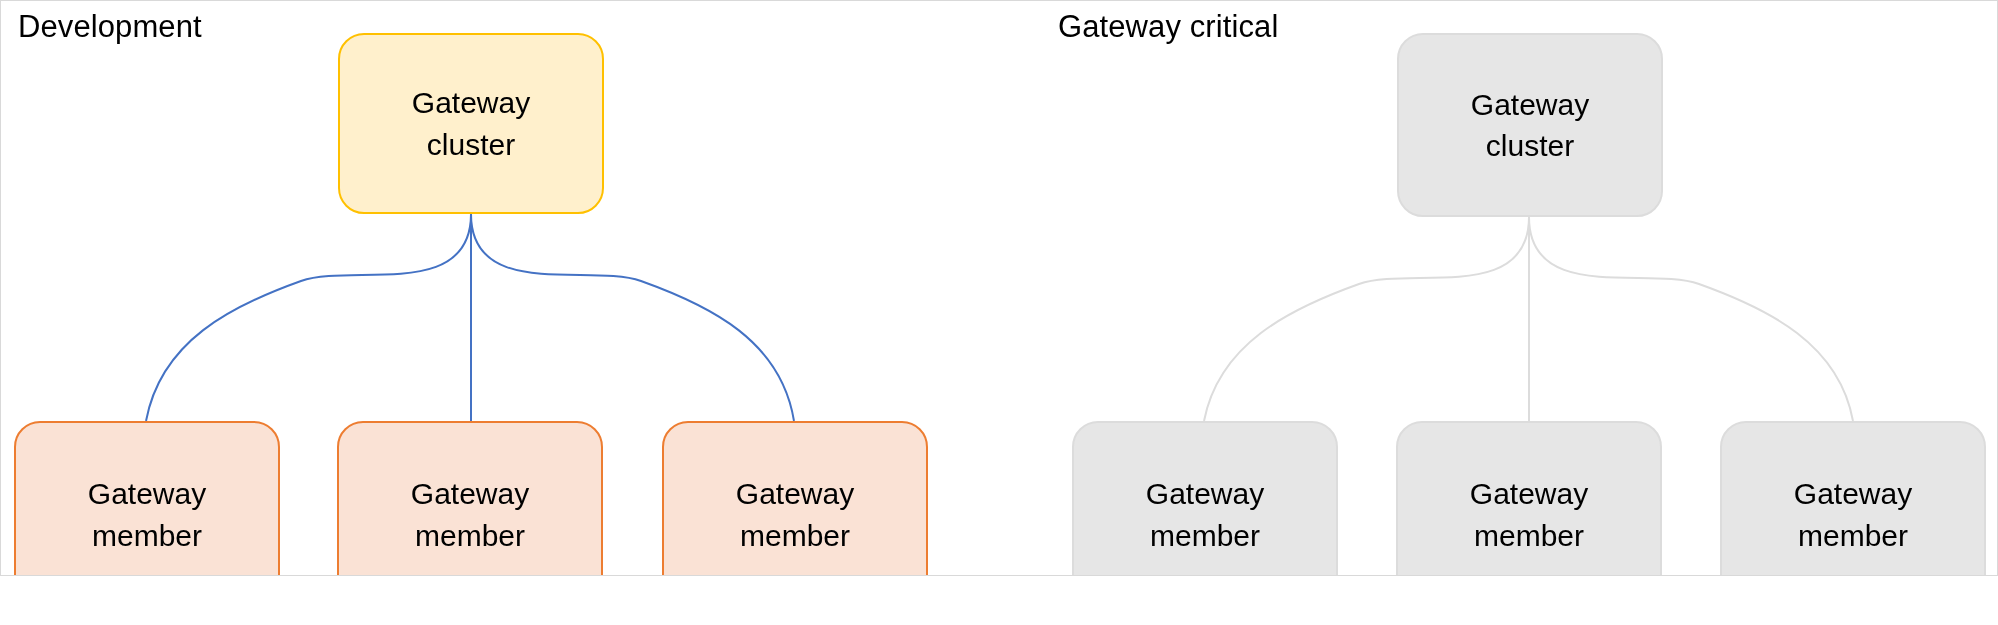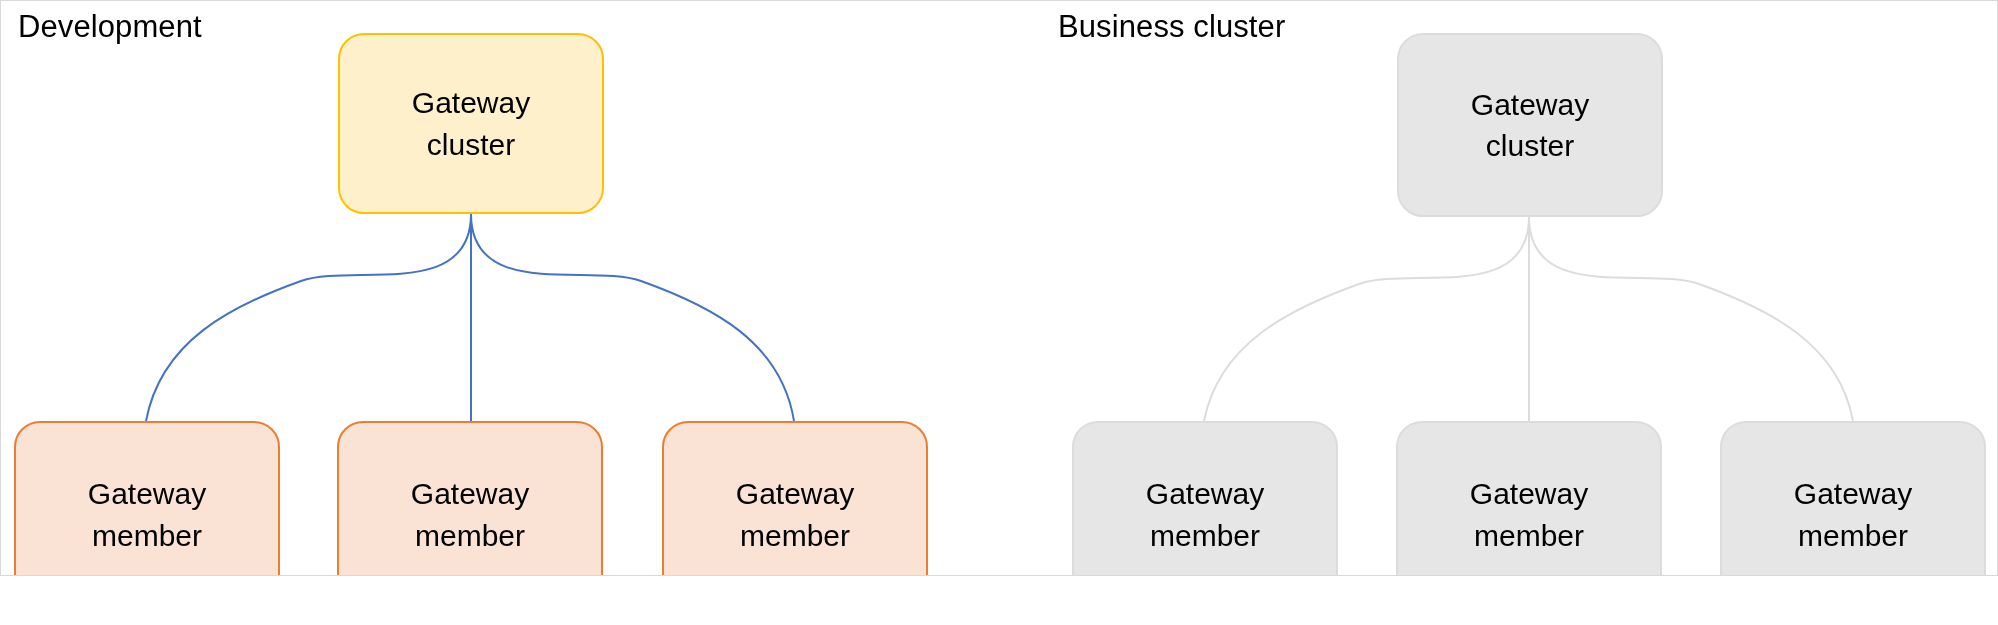--- a/index.html
+++ b/index.html
@@ -95,21 +95,21 @@
     <path d="M 470 213 L 470 420" fill="none" stroke="#4472C4" stroke-width="2"></path>
     <path d="M 470 213 C 470 300 590 262 640 280 C 710 305 780 340 793 420" fill="none" stroke="#4472C4" stroke-width="2"></path>
 
     <path d="M 1528 216 C 1528 303 1408 265 1358 283 C 1288 308 1218 343 1203 420" fill="none" stroke="#DCDCDC" stroke-width="2"></path>
     <path d="M 1528 216 L 1528 420" fill="none" stroke="#DCDCDC" stroke-width="2"></path>
     <path d="M 1528 216 C 1528 303 1648 265 1698 283 C 1768 308 1838 343 1852 420" fill="none" stroke="#DCDCDC" stroke-width="2"></path>
   </svg>
 
   <div class="panel-title" id="title-development">Development</div>
 
-  <div class="panel-title" id="title-business">Business cluster</div>
+  <div class="panel-title" id="title-business">Gateway critical</div>
 
   <div class="node cluster-dev" style="left:337px; top:32px; width:266px; height:181px;">
     <span class="node-label"><span>Gateway</span><br><span>cluster</span></span>
   </div>
 
   <div class="node member-dev" style="left:13px; top:420px; width:266px; height:187px;">
     <span class="node-label"><span>Gateway</span><br><span>member</span></span>
   </div>
 
   <div class="node member-dev" style="left:336px; top:420px; width:266px; height:187px;">

